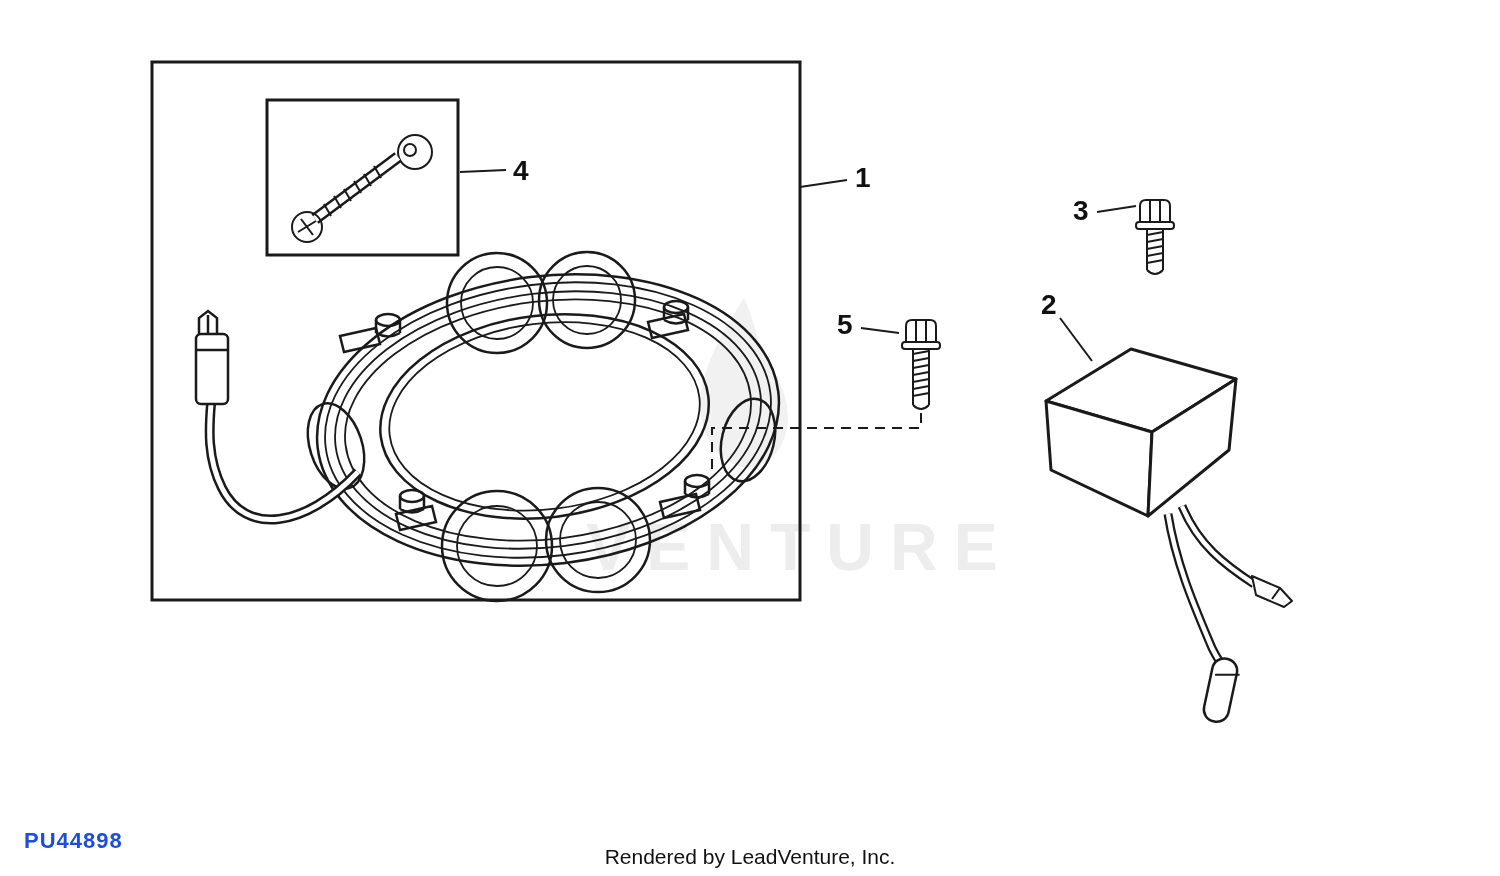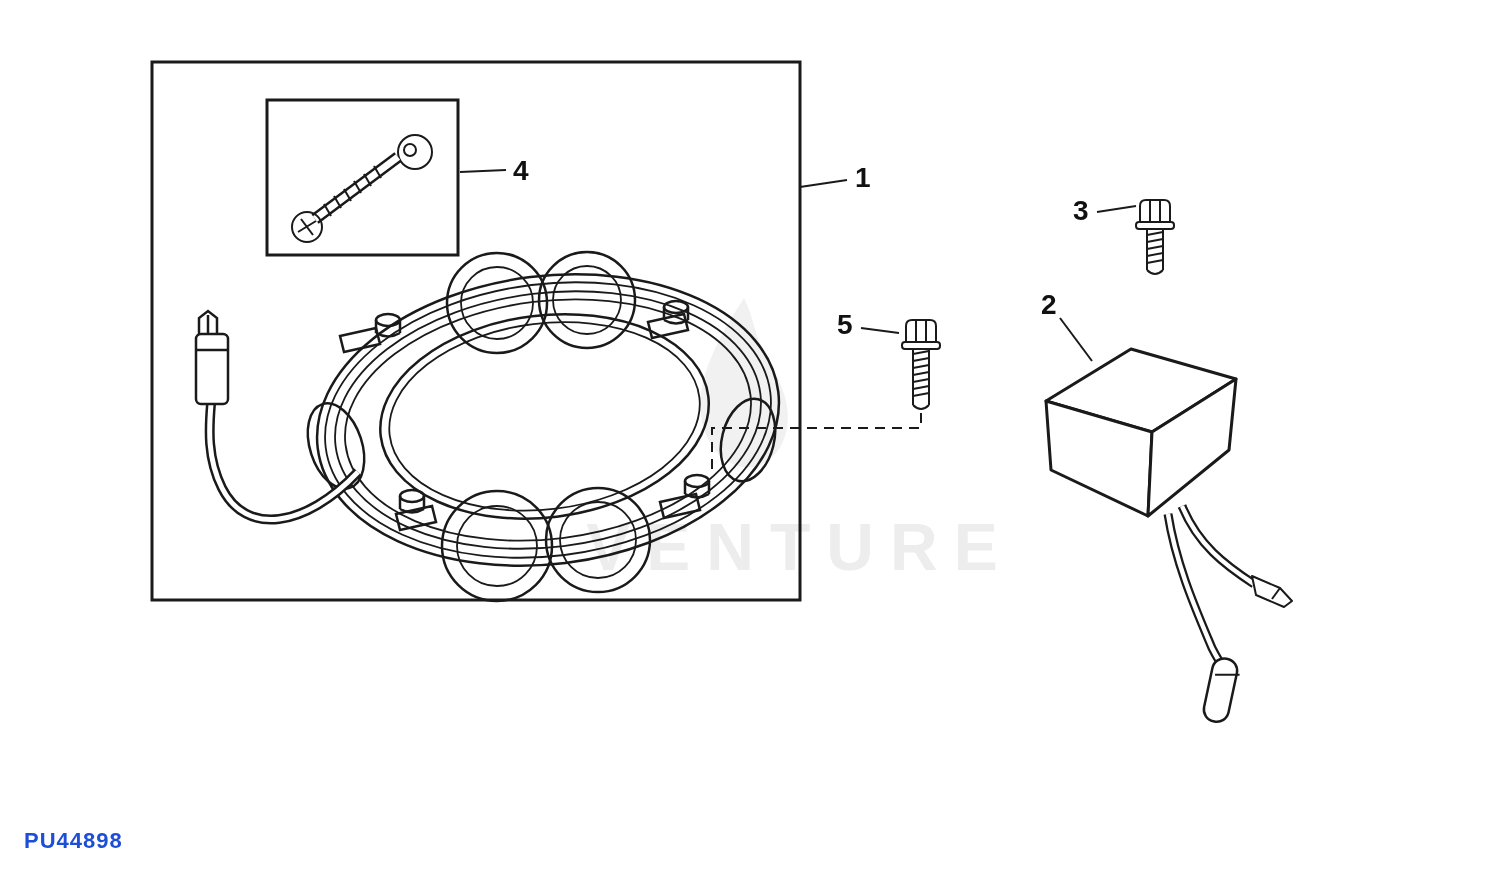--- a/index.html
+++ b/index.html
@@ -170,14 +170,15 @@
     </g>
   </svg>
 
   <div class="callout" style="left:855px; top:164px;">1</div>
   <div class="callout" style="left:1041px; top:291px;">2</div>
   <div class="callout" style="left:1073px; top:197px;">3</div>
   <div class="callout" style="left:513px; top:157px;">4</div>
   <div class="callout" style="left:837px; top:311px;">5</div>
 
   <div id="part-code">PU44898</div>
+  <div id="footer-credit">Rendered by LeadVenture, Inc.</div>
 
 </div>
 
 </body></html>

